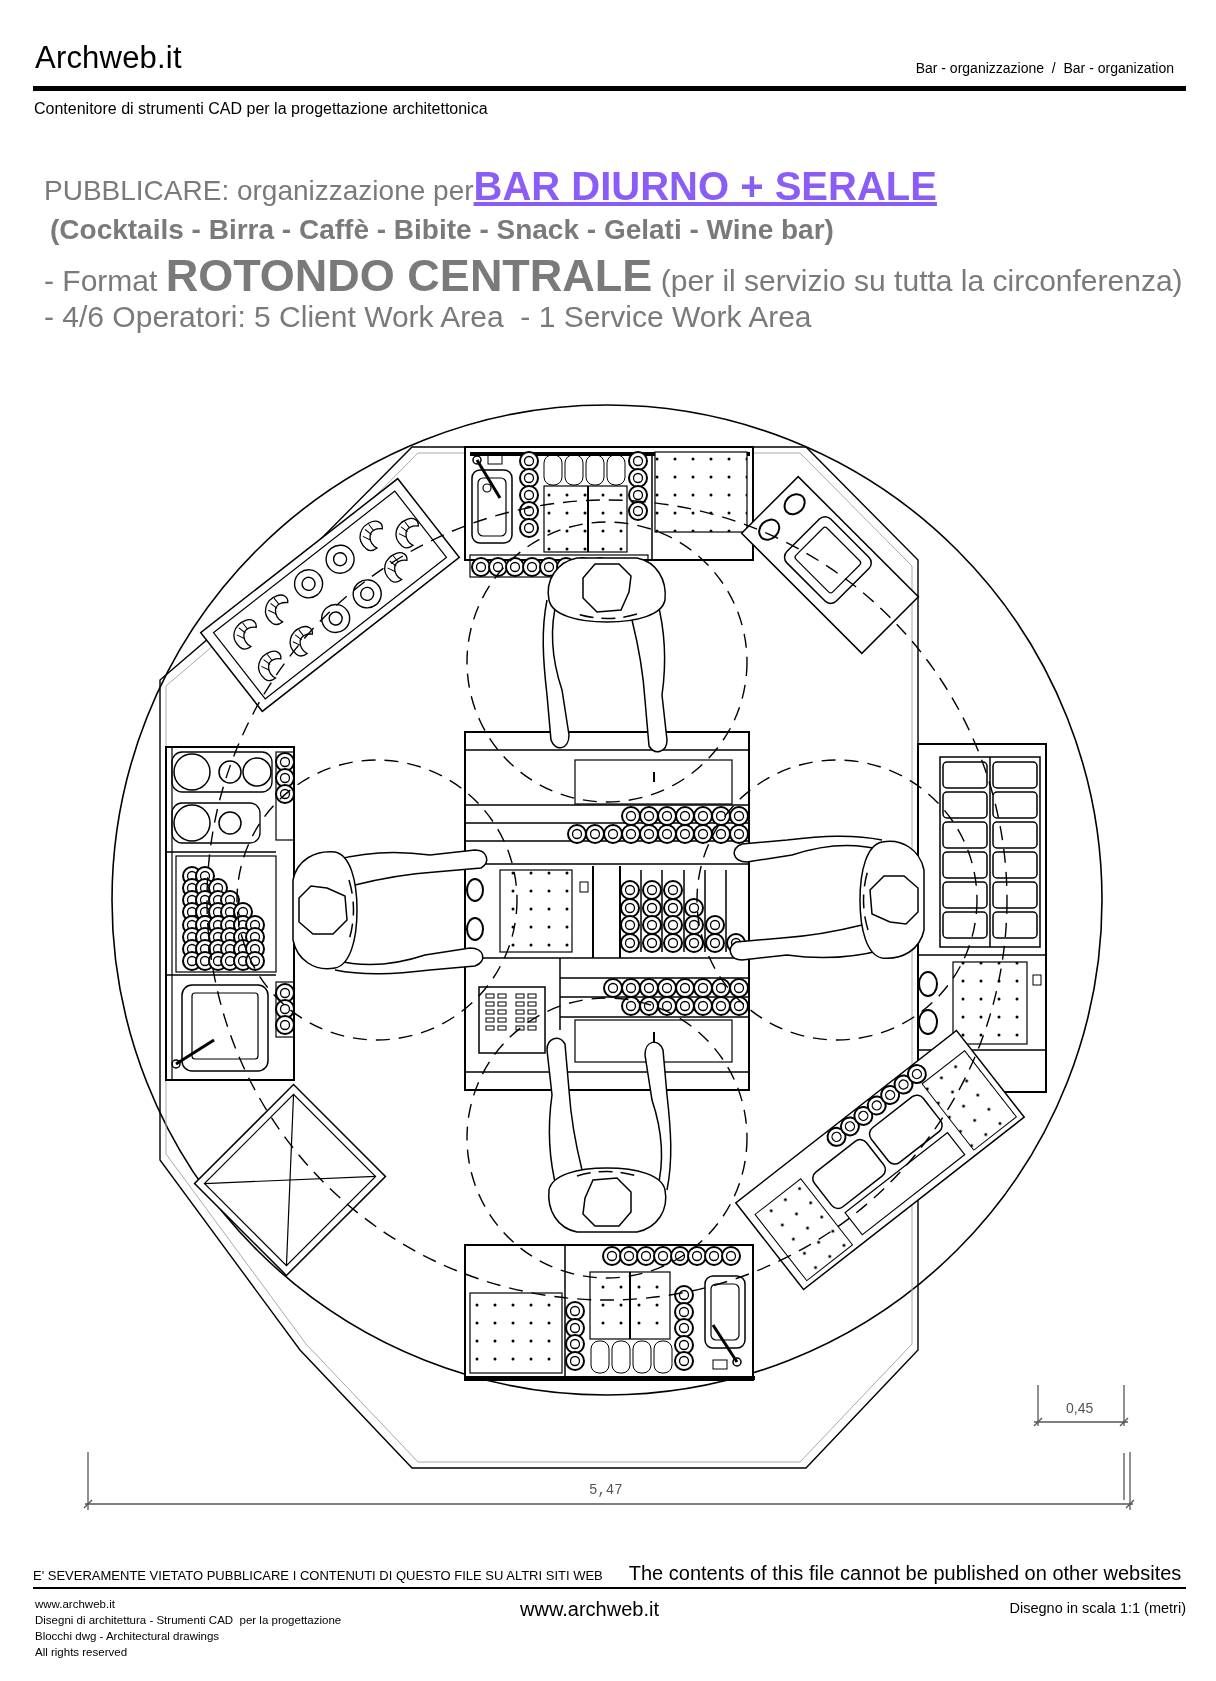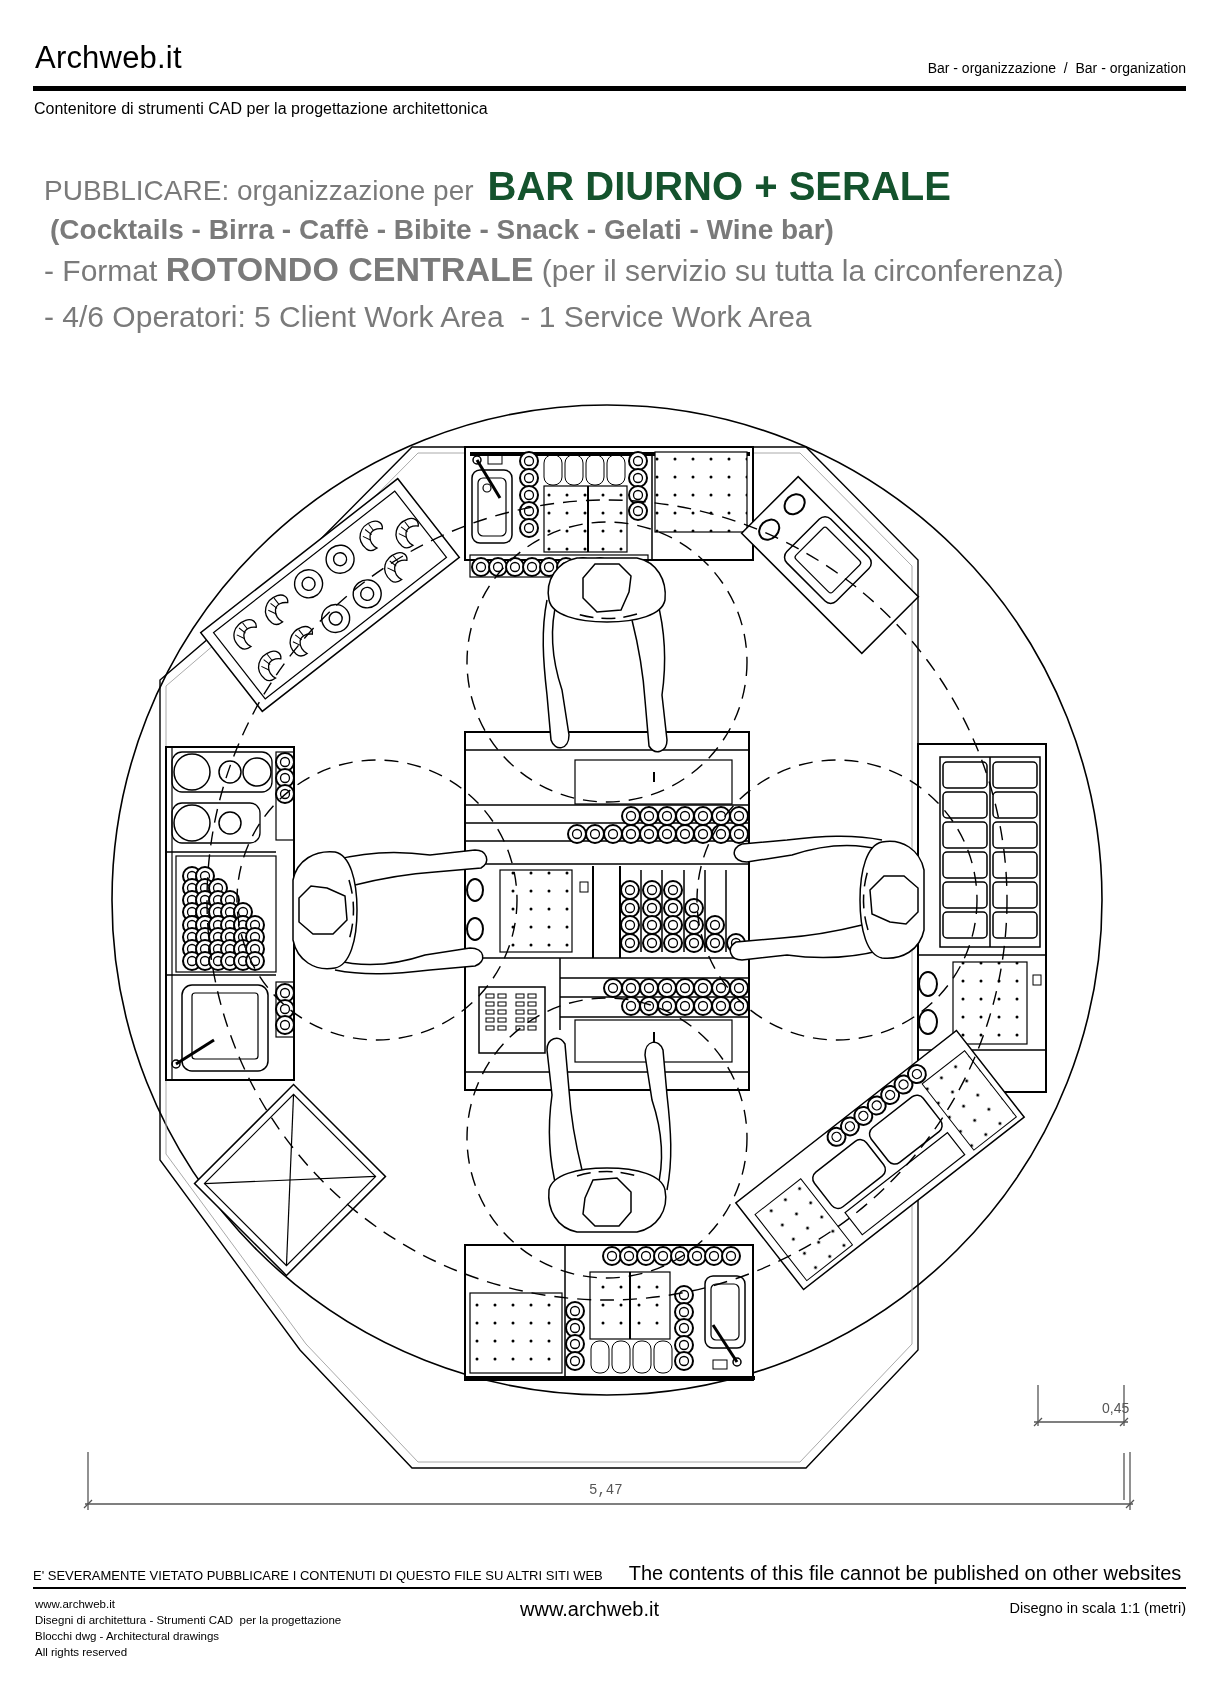--- a/index.html
+++ b/index.html
@@ -1,27 +1,27 @@
 <!DOCTYPE html>
 <html><head>
 <meta charset="utf-8">
 <style>
   html, body { margin: 0; padding: 0; background: #ffffff; }
   body { width: 1216px; height: 1681px; position: relative; overflow: hidden; font-family: "Liberation Sans", sans-serif; color: #000; }
   .abs { position: absolute; }
   .brand { left: 35px; top: 40px; font-size: 31px; letter-spacing: 0.2px; }
-  .crumb { right: 30px; top: 60px; font-size: 14px; }
+  .crumb { right: 42px; top: 60px; font-size: 14px; }
   .topbar { left: 33px; right: 30px; top: 86px; height: 5px; background: #000; }
   .tagline { left: 34px; top: 100px; font-size: 16px; }
   .hdr { left: 44px; color: #7a7a7a; white-space: nowrap; }
   .h1 { top: 164px; font-size: 28px; }
-  .h1 b { font-size: 40px; margin-left: 14px; color: #14532d; }
+  .h1 b { font-size: 40px; color: #8b5cf6; text-decoration: underline; }
   .h2 { top: 214px; font-size: 28px; left: 50px; font-weight: bold; }
   .h3 { top: 250px; font-size: 30px; }
-  .h3 b { font-size: 34px; color: #7a7a7a; }
+  .h3 b { font-size: 45px; color: #7a7a7a; }
   .h4 { top: 300px; font-size: 30px; }
   .drawing { left: 0; top: 380px; width: 1216px; height: 1160px; }
   .dimlbl { font-size: 14px; color: #555; }
   .warn { left: 33px; top: 1562px; font-size: 13px; white-space: nowrap; }
   .warn .en { font-size: 20px; margin-left: 26px; }
   .botbar { left: 33px; right: 30px; top: 1587px; height: 2px; background: #000; }
   .foot-l { left: 35px; top: 1596px; font-size: 11.5px; line-height: 16px; }
   .foot-c { left: 520px; top: 1598px; font-size: 20px; }
   .foot-r { right: 30px; top: 1600px; font-size: 14.5px; }
 </style>
@@ -464,21 +464,21 @@
     <line x1="1038" y1="1385" x2="1038" y2="1426"></line>
     <line x1="1124" y1="1385" x2="1124" y2="1426"></line>
     <line x1="1034" y1="1422" x2="1128" y2="1422"></line>
     <line x1="1034" y1="1426" x2="1042" y2="1418"></line>
     <line x1="1120" y1="1426" x2="1128" y2="1418"></line>
     <line x1="1124" y1="1453" x2="1124" y2="1500"></line>
   </g>
 </svg>
 
 <div class="abs dimlbl" style="left:589px; top:1482px;font-family:Liberation Mono, monospace;">5,47</div>
-<div class="abs dimlbl" style="left:1066px; top:1400px;margin-left:36px;">0,45</div>
+<div class="abs dimlbl" style="left:1066px; top:1400px;">0,45</div>
 
 <div class="abs warn">
   <span>E' SEVERAMENTE VIETATO PUBBLICARE I CONTENUTI DI QUESTO FILE SU ALTRI SITI WEB</span><span class="en">The contents of this file cannot be published on other websites</span>
 </div>
 <div class="abs botbar"></div>
 <div class="abs foot-l">
   <div>www.archweb.it</div>
   <div style="white-space:pre">Disegni di architettura - Strumenti CAD  per la progettazione</div>
   <div>Blocchi dwg - Architectural drawings</div>
   <div>All rights reserved</div>

